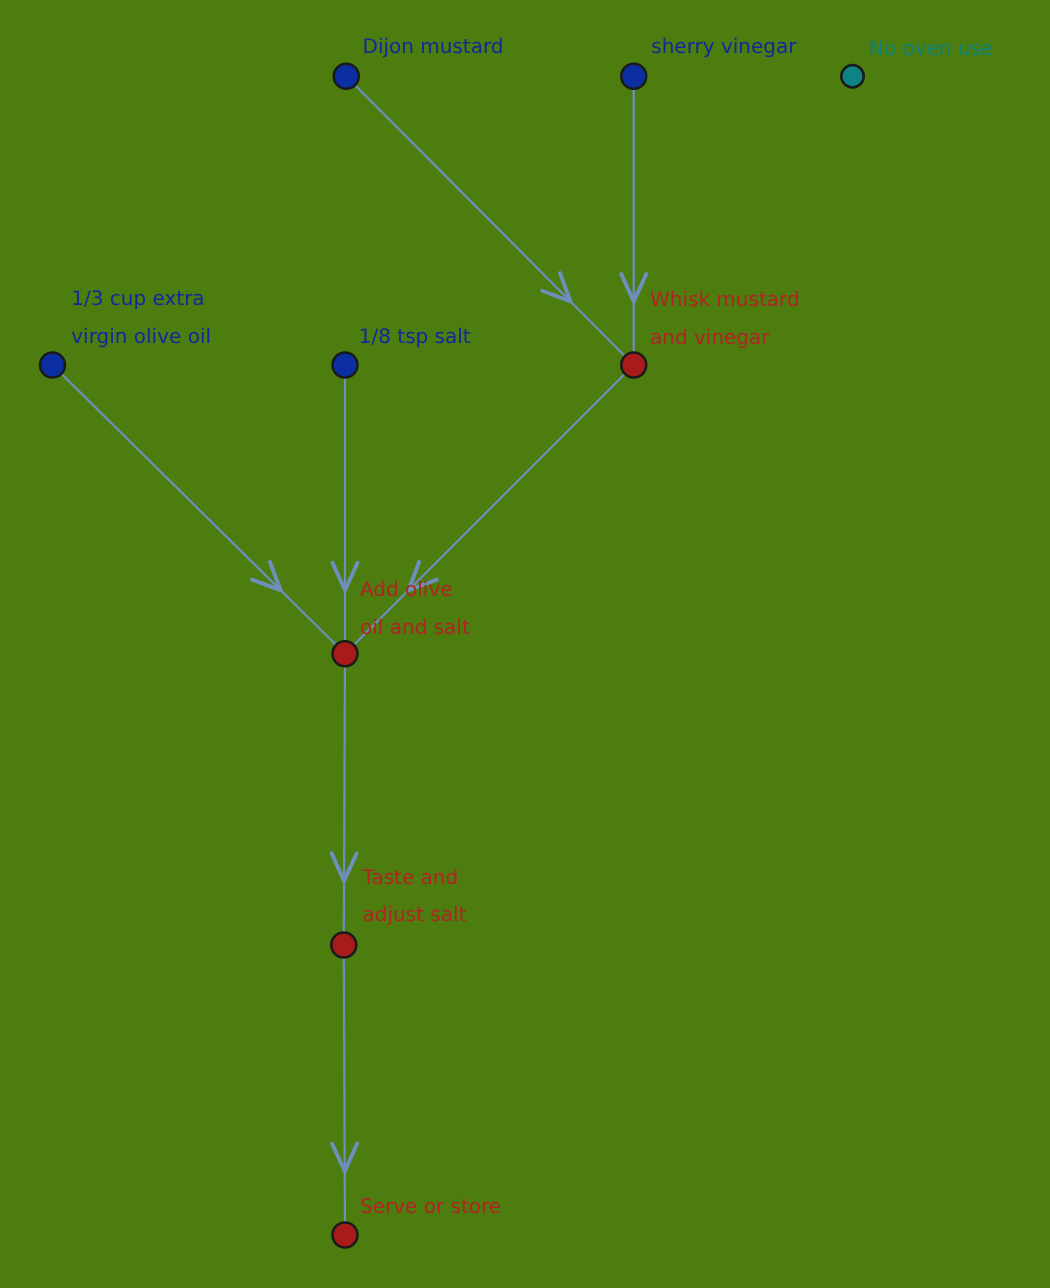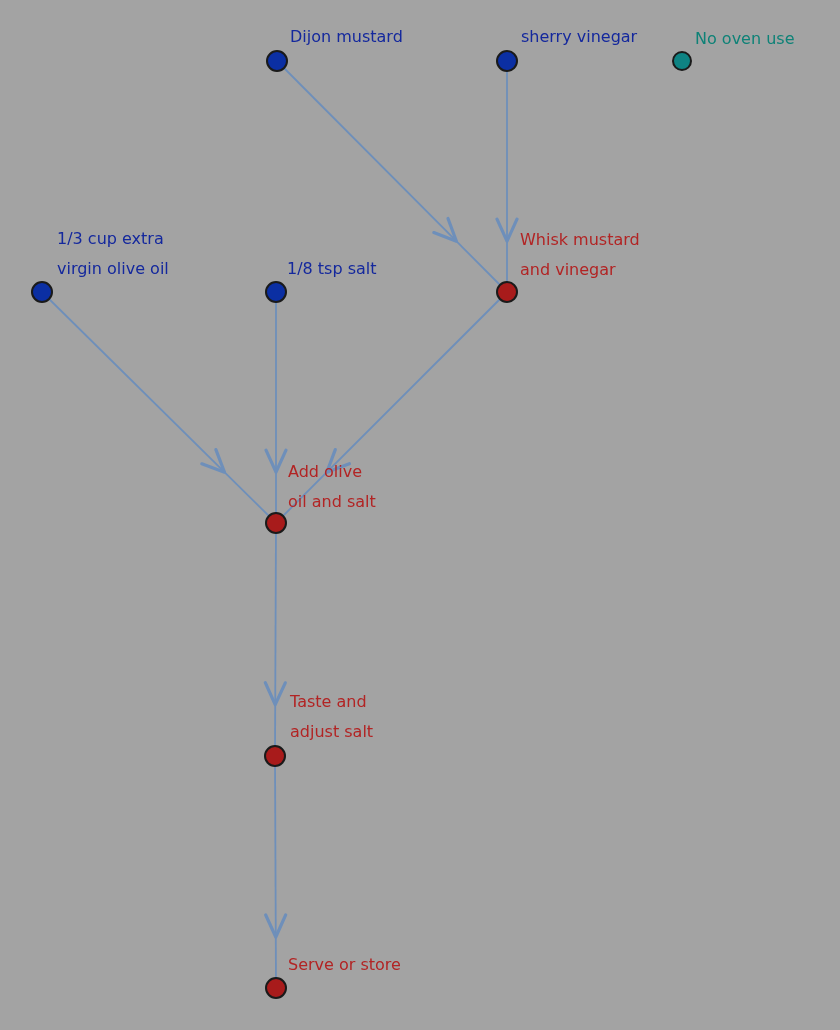--- a/index.html
+++ b/index.html
@@ -15,21 +15,21 @@
     height: 1030px;
     position: relative;
   }
   svg text {
     font-family: "DejaVu Sans", "Liberation Sans", sans-serif;
   }
 </style>
 </head>
 <body style="background: rgb(220, 235, 250);">
 
-<div id="diagram-wrap" style="background: #a3a3a3;">
+<div id="diagram-wrap" style="background: #4d7c0f;">
   <svg id="diagram-svg" xmlns="http://www.w3.org/2000/svg" width="840" height="1030" viewBox="0 0 840 1030">
       <g>
         <line x1="277" y1="61" x2="507" y2="292" stroke="#6e8fba" stroke-width="1.8"></line>
         <line x1="507" y1="61" x2="507" y2="292" stroke="#6e8fba" stroke-width="1.8"></line>
         <line x1="42" y1="292" x2="276" y2="523" stroke="#6e8fba" stroke-width="1.8"></line>
         <line x1="276" y1="292" x2="276" y2="523" stroke="#6e8fba" stroke-width="1.8"></line>
         <line x1="507" y1="292" x2="276" y2="523" stroke="#6e8fba" stroke-width="1.8"></line>
         <line x1="276" y1="523" x2="275" y2="756" stroke="#6e8fba" stroke-width="1.8"></line>
         <line x1="275" y1="756" x2="276" y2="988" stroke="#6e8fba" stroke-width="1.8"></line>
       </g>

